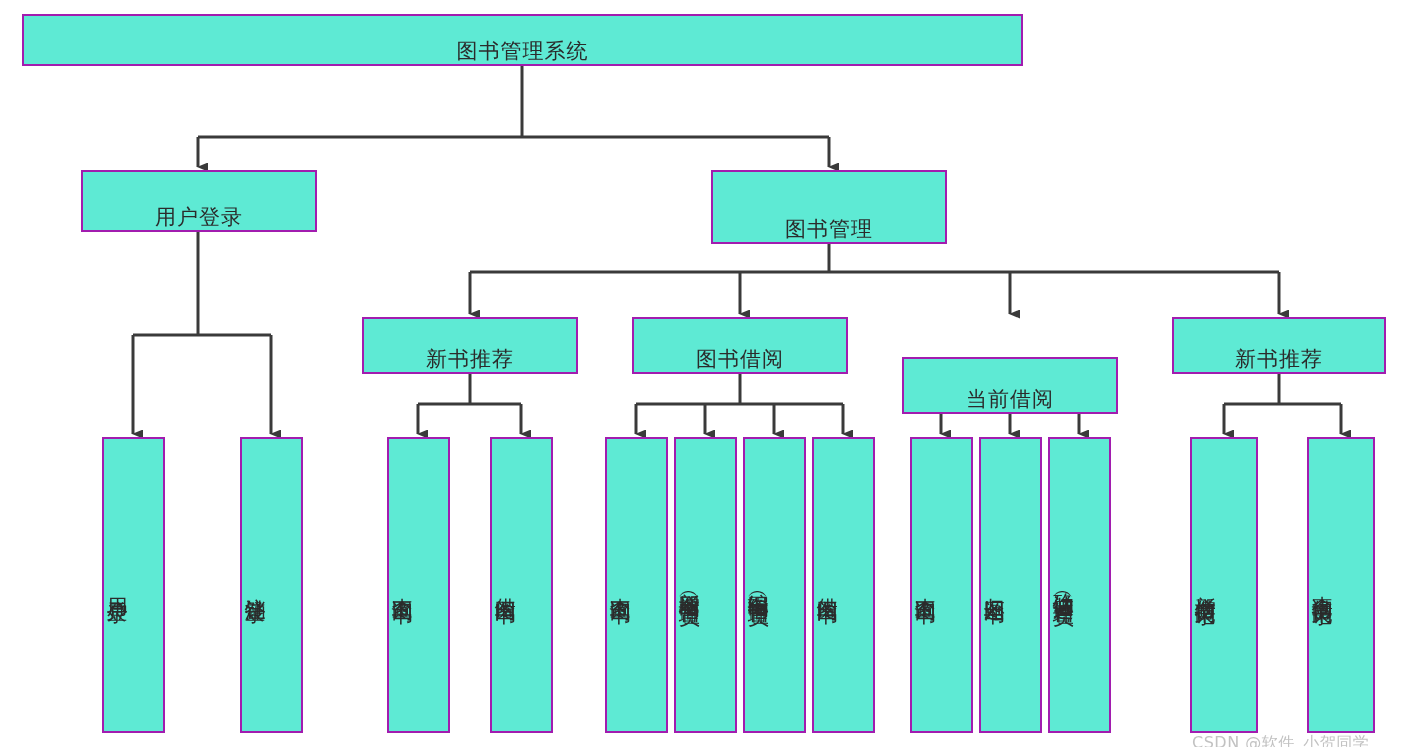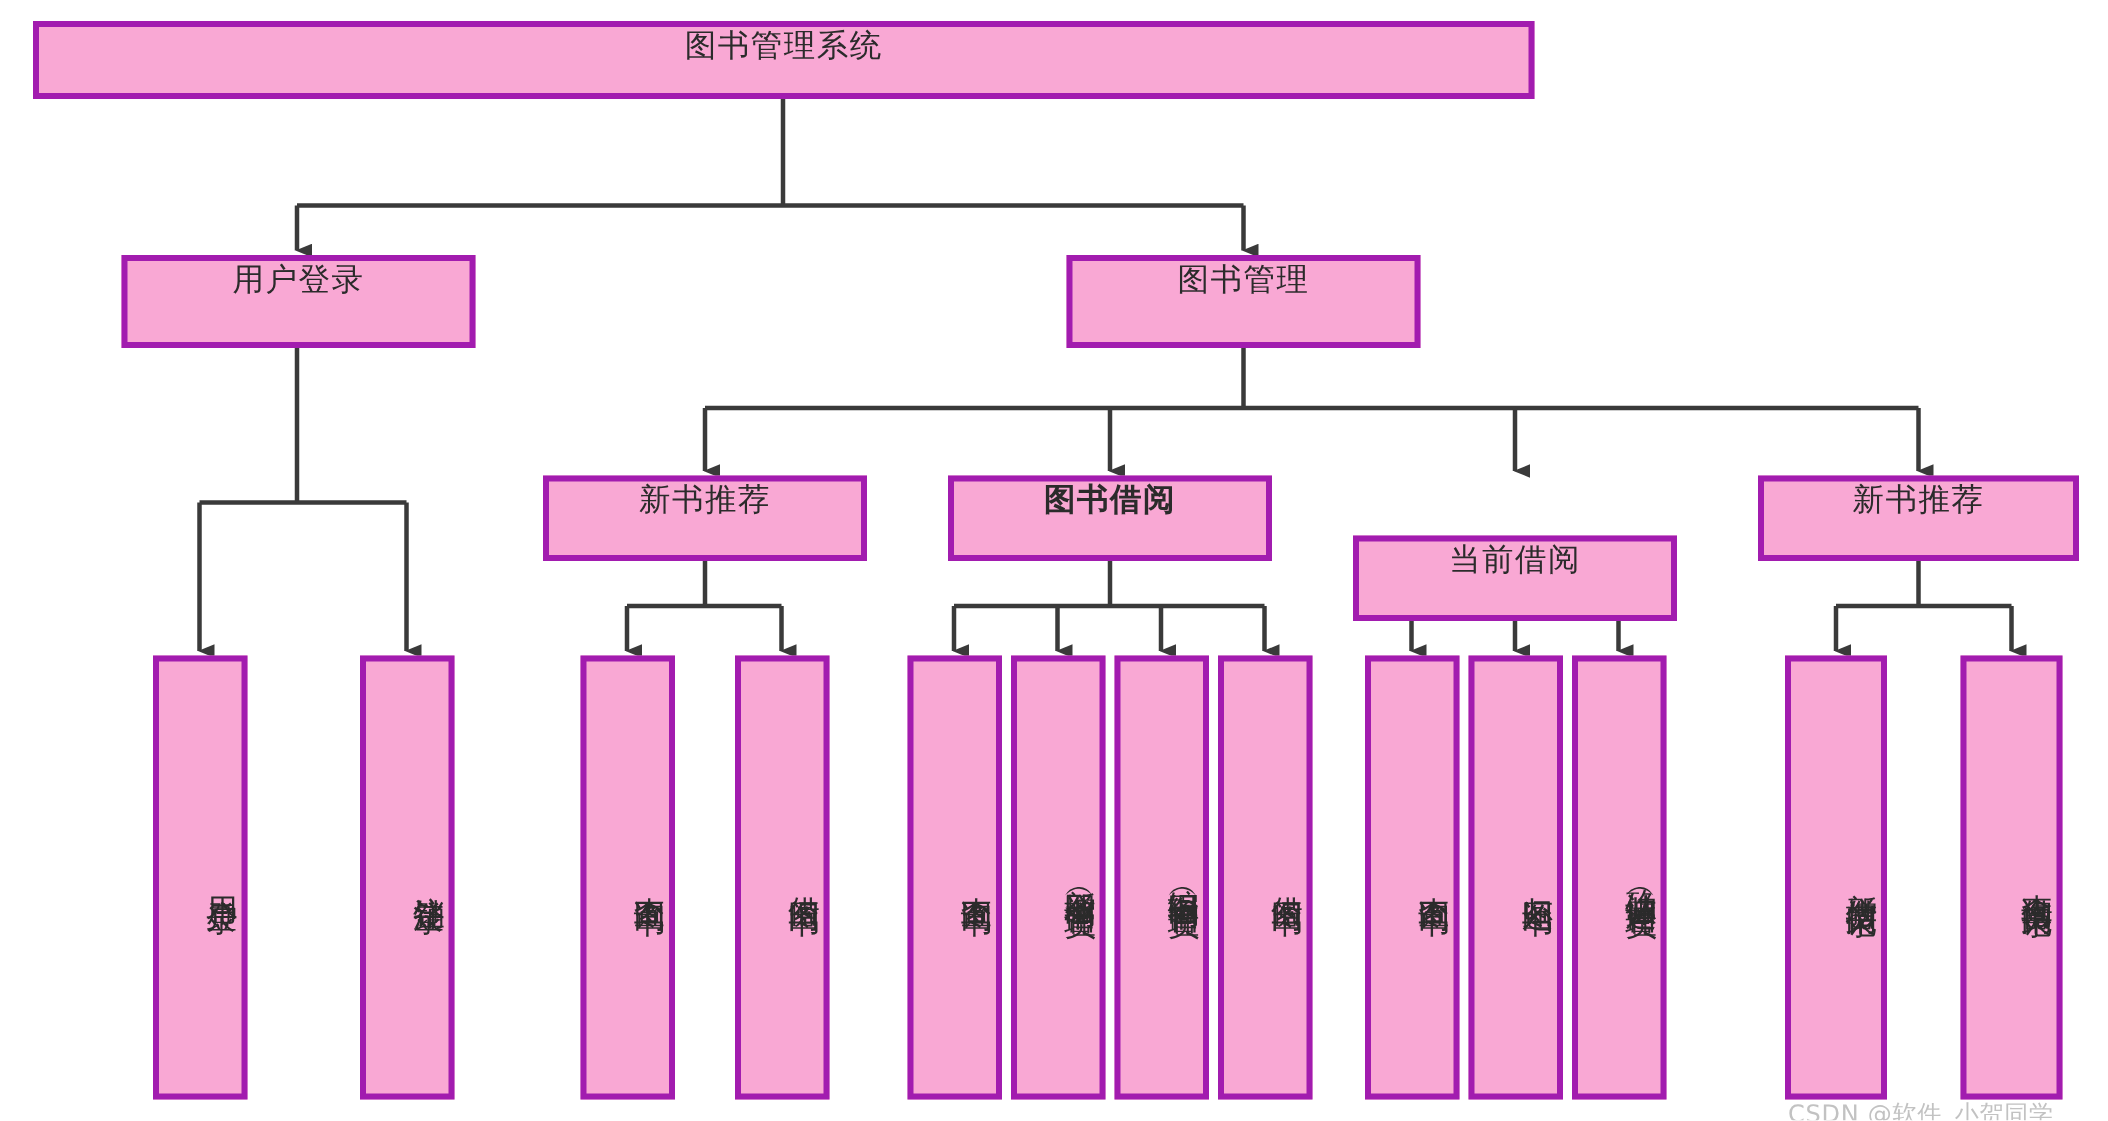--- a/index.html
+++ b/index.html
@@ -22,24 +22,24 @@
     position: absolute;
     left: 0;
     top: 0;
     width: 1405px;
     height: 747px;
     pointer-events: none;
   }
   .node {
     position: absolute;
     box-sizing: border-box;
-    border: 4px solid #a21caf;
-    background: #f9a8d4;
+    border: 2px solid #a21caf;
+    background: #5eead4;
     display: flex;
-    align-items: flex-start;
+    align-items: flex-end;
     justify-content: center;
     color: #2b2b2b;
     z-index: 2;
   }
   .node.horiz {
     font-size: 21px;
     letter-spacing: 1px;
     line-height: 1.2;
     white-space: nowrap;
   }
@@ -125,28 +125,28 @@
     </g>
   </svg>
 
   <div class="node horiz" style="left:22px; top:14px; width:1001px; height:52px;">
     <span>图书管理系统</span>
   </div>
 
   <div class="node horiz" style="left:81px; top:170px; width:236px; height:62px;">
     <span>用户登录</span>
   </div>
-  <div class="node horiz" style="left:711px; top:170px; width:236px; height:62px;">
+  <div class="node horiz" style="left:711px; top:170px; width:236px; height:74px;">
     <span>图书管理</span>
   </div>
 
   <div class="node horiz" style="left:362px; top:317px; width:216px; height:57px;">
     <span>新书推荐</span>
   </div>
-  <div class="node horiz" style="left:632px; top:317px; width:216px; height:57px;font-weight:bold;">
+  <div class="node horiz" style="left:632px; top:317px; width:216px; height:57px;">
     <span>图书借阅</span>
   </div>
   <div class="node horiz" style="left:902px; top:317px; width:216px; height:57px;margin-top:40px;">
     <span>当前借阅</span>
   </div>
   <div class="node horiz" style="left:1172px; top:317px; width:214px; height:57px;">
     <span>新书推荐</span>
   </div>
 
   <div class="node vert" style="left:102px; top:437px; width:63px; height:296px;">

